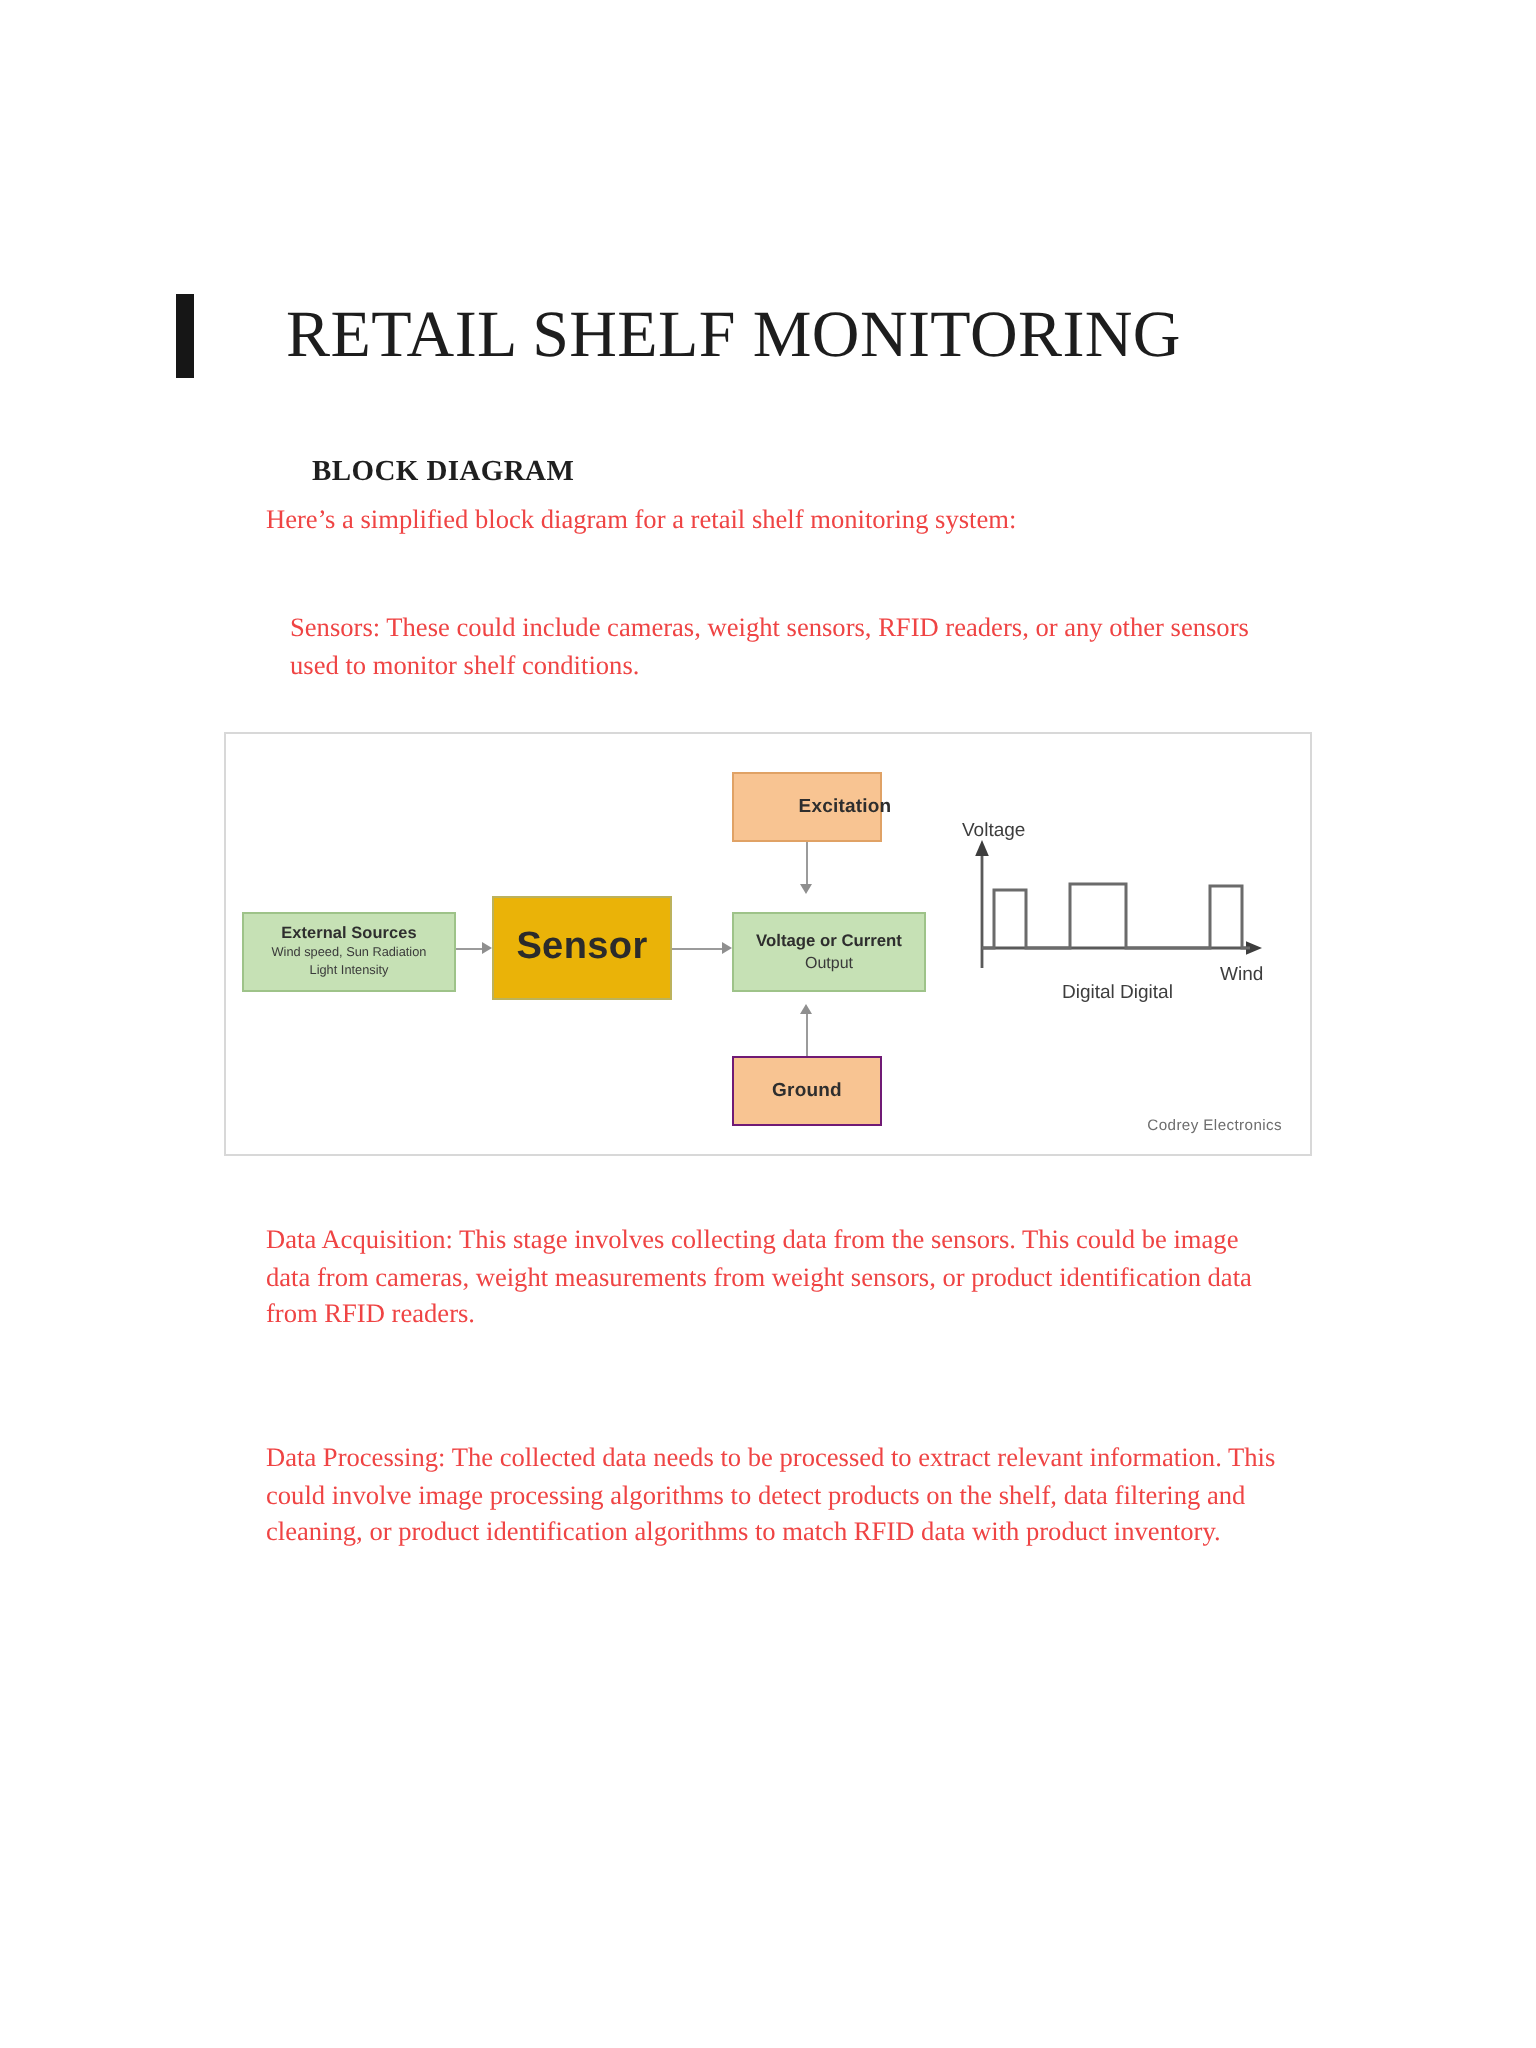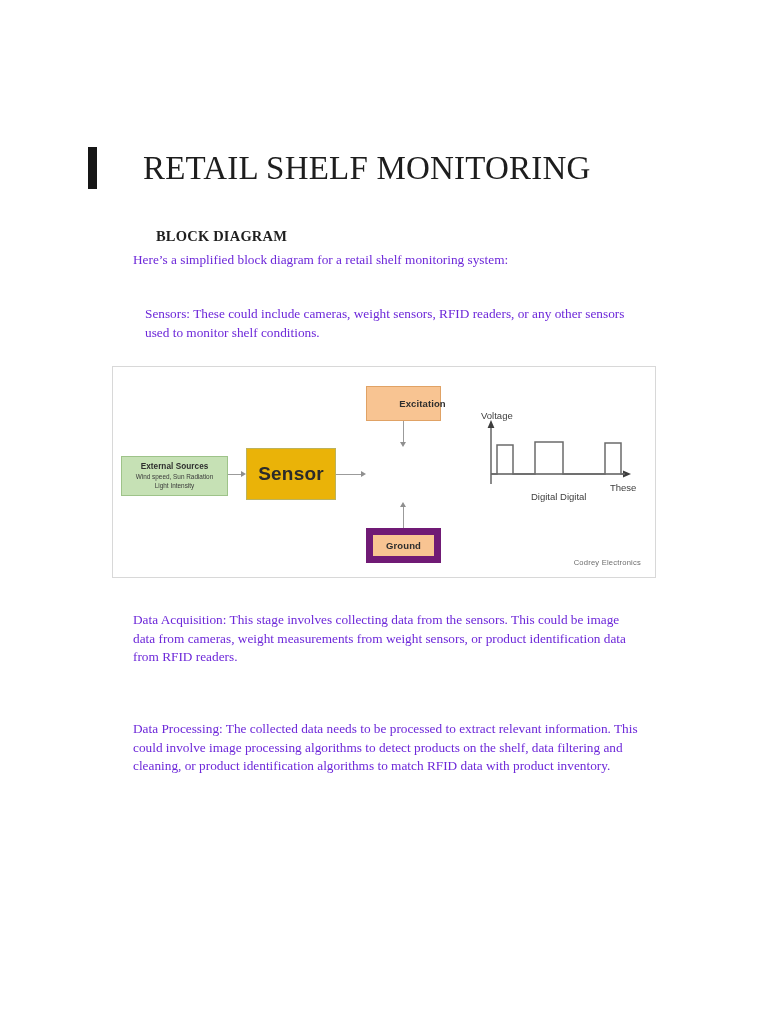--- a/index.html
+++ b/index.html
@@ -59,21 +59,21 @@
     margin-left: 44px;
   }
 
   
   .para {
     position: absolute;
     left: 133px;
     font-family: "Liberation Serif", serif;
     font-size: 13.3px;
     line-height: 18.6px;
-    color: #6d28d9;
+    color: #ef4444;
     width: 512px;
   }
   .p-intro  { top: 251px; width: 520px; }
   .p-sensors{ top: 305px; width: 500px; margin-left: 12px; }
   .p-acq    { top: 611px; width: 505px; }
   .p-proc   { top: 720px; width: 515px; }
 
   
   .figure {
     position: absolute;
@@ -103,21 +103,21 @@
   }
   .node-excitation {
     left: 253px; top: 19px; width: 75px; height: 35px;
     background: #f8c492;
     border: 1px solid #e0a265;
     padding-left: 38px;
   }
   .node-ground {
     left: 253px; top: 161px; width: 75px; height: 35px;
     background: #f8c492;
-    border: 7px solid #701a75;
+    border: 1px solid #701a75;
   }
   .node-excitation .lbl, .node-ground .lbl {
     font-size: 9.5px; font-weight: bold; letter-spacing: 0.1px;
   }
   .node-sensor {
     left: 133px; top: 81px; width: 90px; height: 52px;
     background: #eab308;
     border: 1px solid #bcb25c;
   }
   .node-sensor .lbl {
@@ -236,41 +236,45 @@
       <div class="conn conn-h" style="left:115px; top:107px; width:13px;"></div>
       <div class="arrow-head ah-right" style="left:128px; top:103.8px;"></div>
 
       <div class="node node-sensor">
         <span class="lbl">Sensor</span>
       </div>
 
       <div class="conn conn-h" style="left:223px; top:107px; width:25px;"></div>
       <div class="arrow-head ah-right" style="left:248px; top:103.8px;"></div>
 
+      <div class="node node-output">
+        <span class="lbl">Voltage or Current</span>
+        <span class="sub">Output</span>
+      </div>
 
       <div class="conn conn-v" style="left:290px; top:140px; height:21px;"></div>
       <div class="arrow-head ah-up" style="left:286.8px; top:135px;"></div>
 
       <div class="node node-ground">
         <span class="lbl">Ground</span>
       </div>
 
       <div class="wave">
         <svg class="wave-svg" width="175" height="100" viewBox="0 0 175 100">
 
           <line x1="18" y1="14" x2="18" y2="72" stroke="#5a5a5a" stroke-width="1.4"></line>
           <polygon points="18,8 14.6,16 21.4,16" fill="#3d3d3d"></polygon>
 
           <line x1="18" y1="62" x2="152" y2="62" stroke="#5a5a5a" stroke-width="1.4"></line>
           <polygon points="158,62 150,58.6 150,65.4" fill="#3d3d3d"></polygon>
 
           <polyline fill="none" stroke="#6b6b6b" stroke-width="1.5" points="18,62 24,62 24,33 40,33 40,62 62,62 62,30 90,30 90,62 132,62 132,31 148,31 148,62 152,62"></polyline>
         </svg>
         <span class="wave-label lbl-voltage">Voltage</span>
-        <span class="wave-label lbl-time">These</span>
+        <span class="wave-label lbl-time">Wind</span>
         <span class="wave-label lbl-digital">Digital Digital</span>
       </div>
 
       <div class="watermark">Codrey Electronics</div>
     </div>
   </div>
 
   <div class="para p-proc">Data Processing: The collected data needs to be processed to extract relevant information. This could involve image processing algorithms to detect products on the shelf, data filtering and cleaning, or product identification algorithms to match RFID data with product inventory.</div>
   <div class="para p-acq">Data Acquisition: This stage involves collecting data from the sensors. This could be image data from cameras, weight measurements from weight sensors, or product identification data from RFID readers.</div>
 

